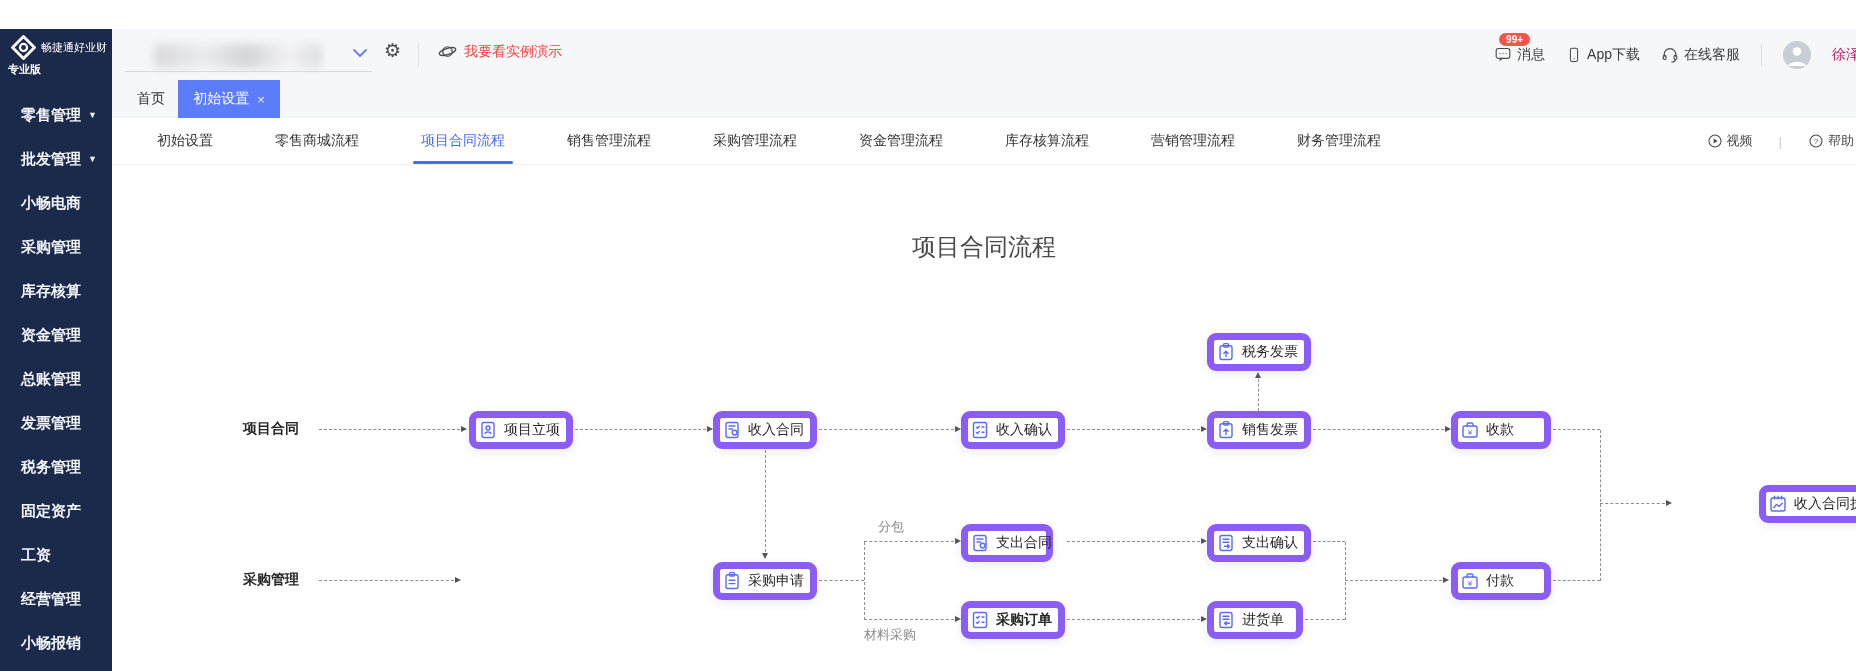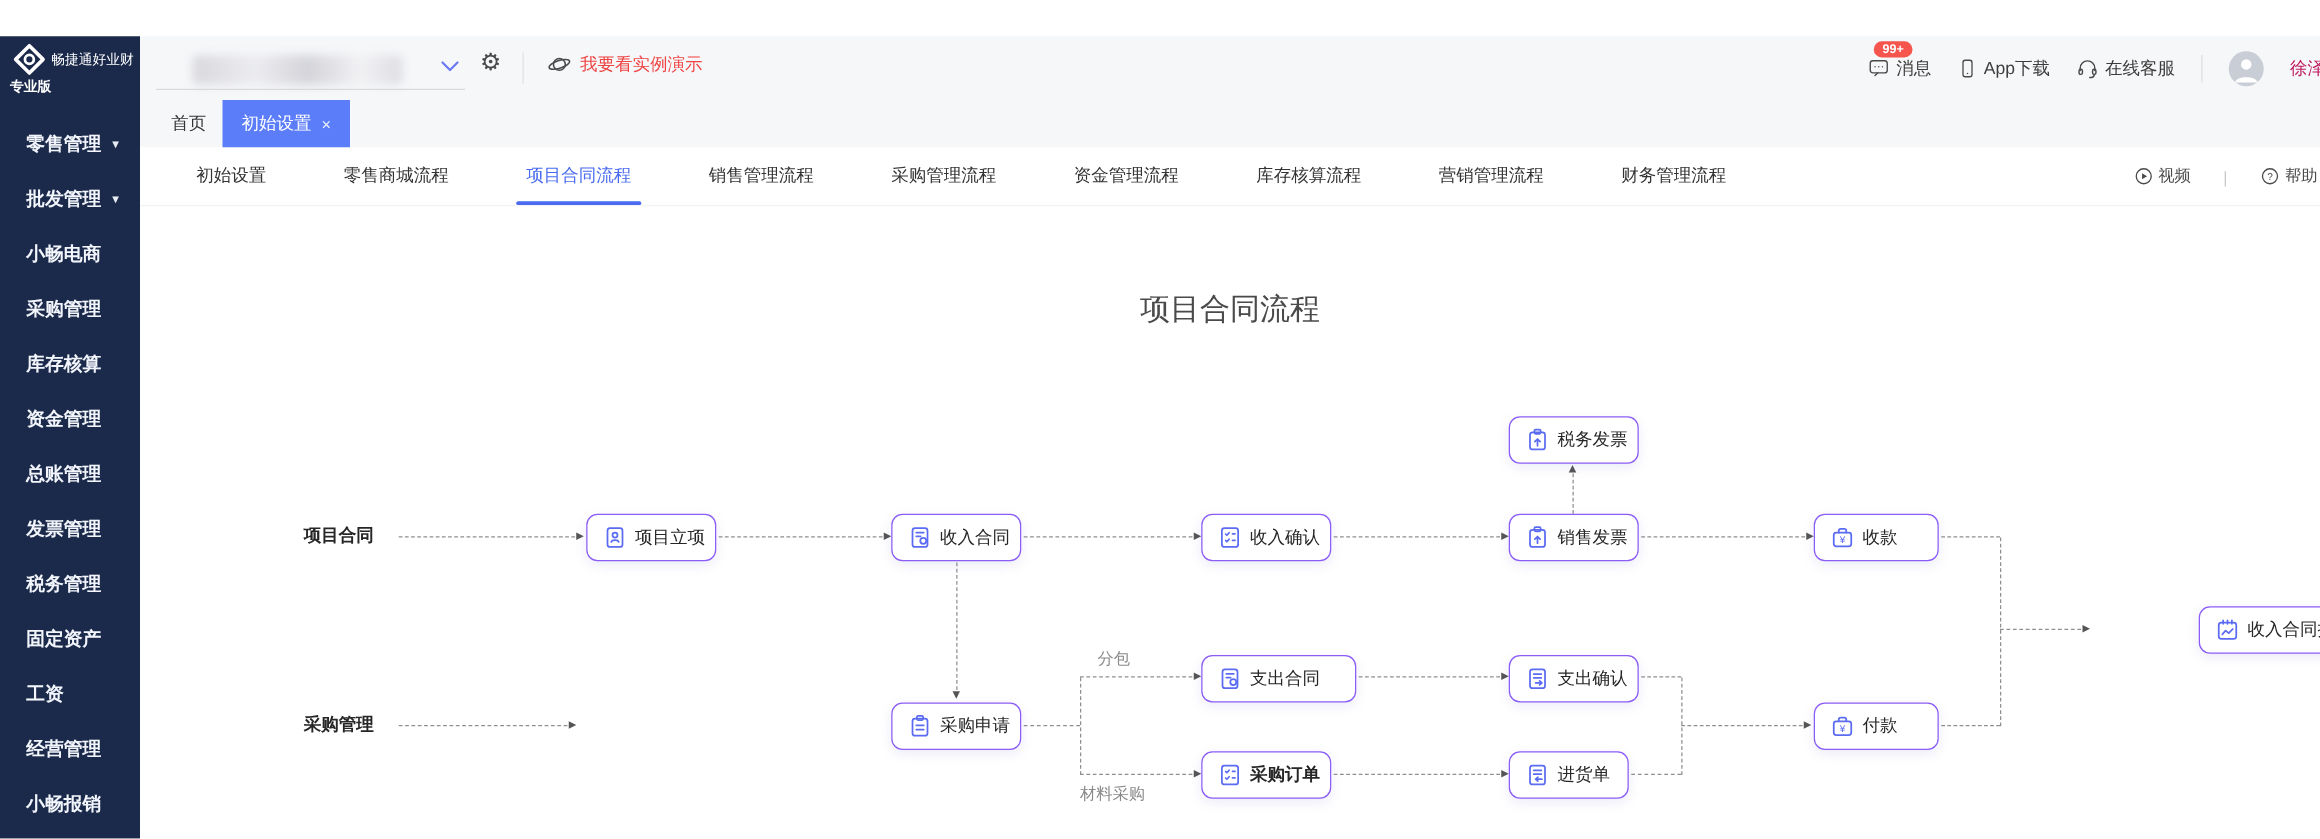--- a/index.html
+++ b/index.html
@@ -48,22 +48,22 @@
   .subtab.active::after { content:""; position:absolute; left:50%; transform:translateX(-50%); bottom:0; width:100px; height:3px; background:#4a6bf0; border-radius:2px; }
   .subtabs-right { position:absolute; right:2px; top:0; height:100%; display:flex; align-items:center; gap:24px; font-size:13px; color:#4a4a4a; }
   .sright-item { display:flex; align-items:center; gap:4px; cursor:pointer; }
   .sright-div { color:#c9c9c9; margin:0 2px; }
 
   
   .flow { position:relative; width:1744px; height:506px; }
   .flow-title { position:absolute; left:0; top:66px; width:1744px; text-align:center; font-size:24px; font-weight:500; color:#4a4a4a; }
   .row-label { position:absolute; font-size:14px; font-weight:600; color:#262626; }
   .branch-label { position:absolute; font-size:13px; color:#8a8a8a; }
-  .node { position:absolute; height:38px; background:#fff; border:1px solid #8b5cf6; border-radius:9px;
-    box-shadow:0 3px 9px rgba(99,99,199,.13); display:flex; align-items:center; gap:6px; padding:0 12px;
+  .node { position:absolute; height:38px; background:#fff; border:7px solid #8b5cf6; border-radius:9px;
+    box-shadow:0 3px 9px rgba(99,99,199,.13); display:flex; align-items:center; gap:6px; padding:0 2px;
     font-size:14px; color:#262626; cursor:pointer; white-space:nowrap; }
   .nicon { width:20px; height:20px; flex:none; display:flex; }
   .nicon svg { width:20px; height:20px; stroke:#5b6cf2; fill:none; stroke-width:1.4; stroke-linecap:round; stroke-linejoin:round; }
   .he { position:absolute; border-top:1px dashed #8f8f8f; }
   .ve { position:absolute; border-left:1px dashed #8f8f8f; }
   .ar { position:absolute; right:-2px; top:-4px; width:0; height:0; border-left:6px solid #555; border-top:3.5px solid transparent; border-bottom:3.5px solid transparent; }
   .ar-d { position:absolute; bottom:-2px; left:-4px; width:0; height:0; border-top:6px solid #555; border-left:3.5px solid transparent; border-right:3.5px solid transparent; }
   .ar-u { position:absolute; top:-2px; left:-4px; width:0; height:0; border-bottom:6px solid #555; border-left:3.5px solid transparent; border-right:3.5px solid transparent; }
 
   .ico-stroke { stroke:#4a4a4a; fill:none; stroke-width:1.3; stroke-linecap:round; stroke-linejoin:round; }
@@ -351,21 +351,21 @@
       <div class="node" style="left:601px;top:397px;width:104px;">
         <span class="nicon">
             <svg viewBox="0 0 20 20">
               <rect x="4" y="3.8" width="12" height="13.7" rx="2"></rect>
               <rect x="7.5" y="1.6" width="5" height="3.4" rx="1"></rect>
               <path d="M7 9.2h6M7 12.6h6"></path>
             </svg>
           </span>
         <span>采购申请</span>
       </div>
-      <div class="node" style="left:849px;top:359px;width:124px;">
+      <div class="node" style="left:849px;top:359px;width:92px;">
         <span class="nicon">
             <svg viewBox="0 0 20 20">
               <rect x="4" y="2.5" width="12" height="15" rx="2"></rect>
               <path d="M7 6h6M7 9h3.5"></path>
               <circle cx="12.6" cy="12.6" r="2.4"></circle>
             </svg>
           </span>
         <span>支出合同</span>
       </div>
       <div class="node" style="left:1095px;top:359px;width:104px;">

